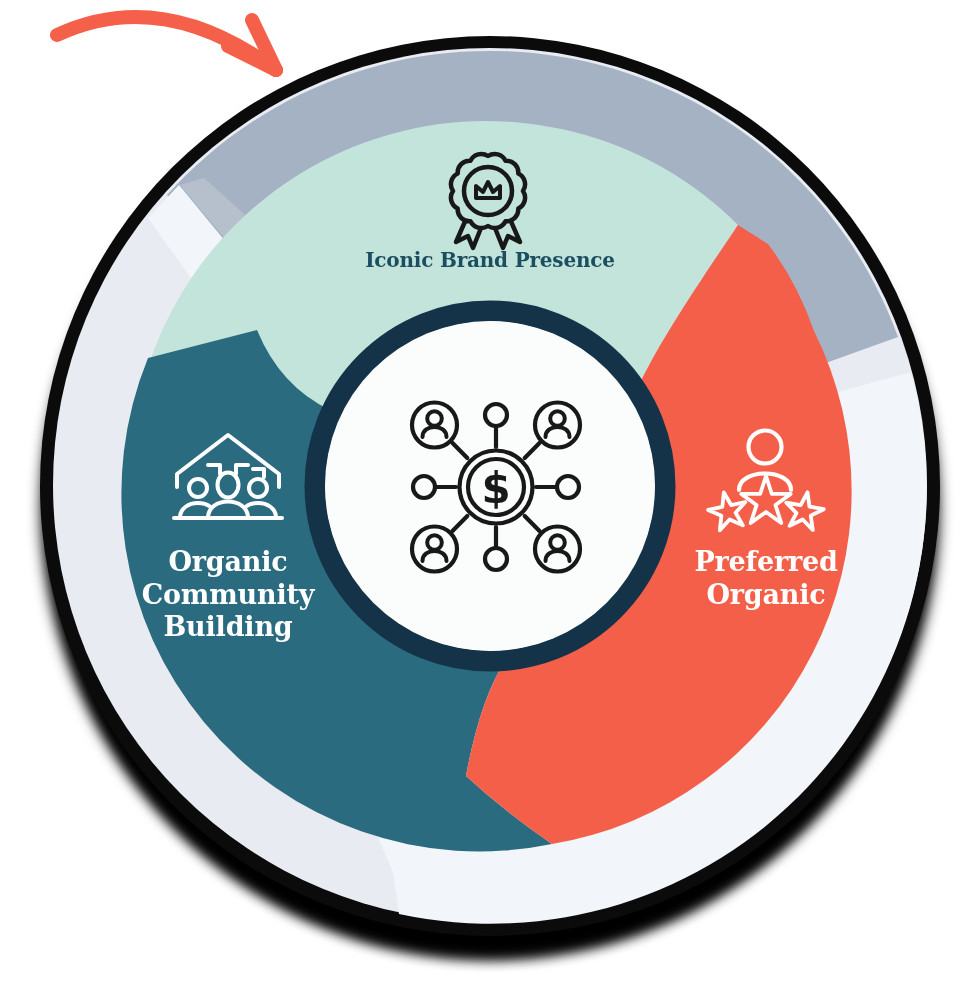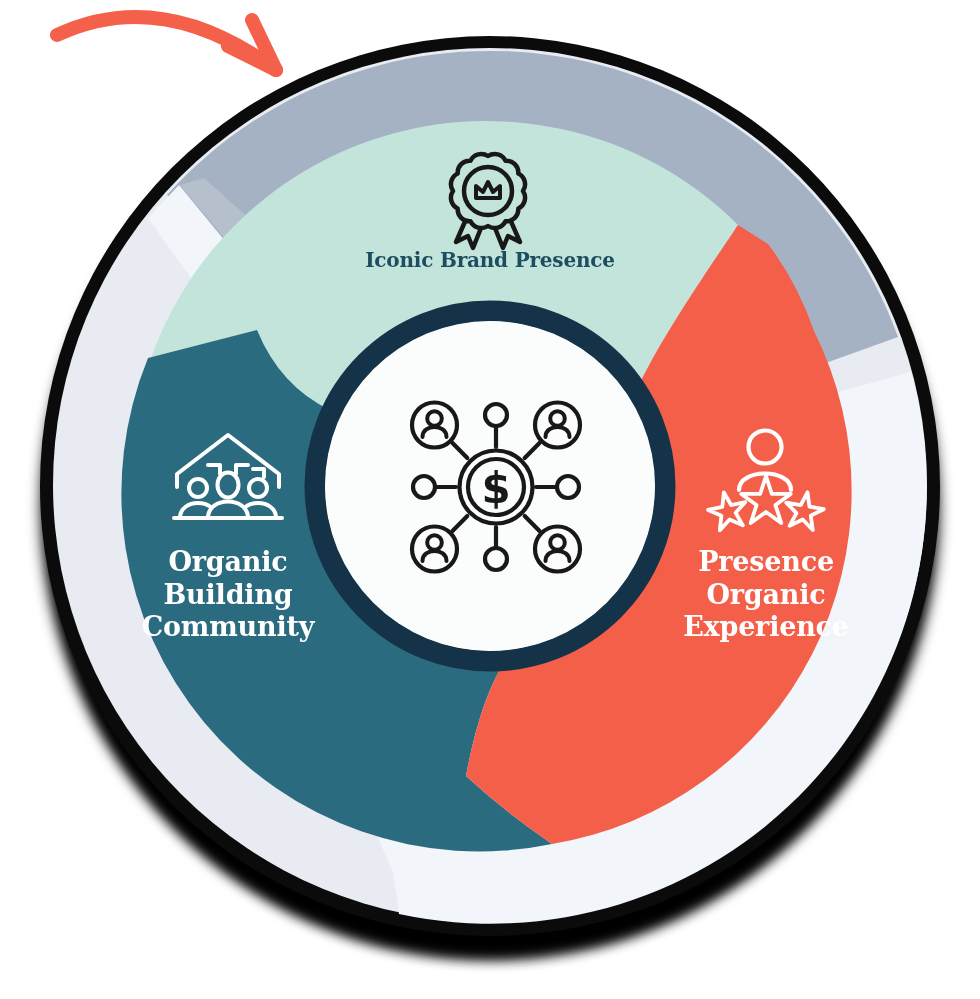--- a/index.html
+++ b/index.html
@@ -153,23 +153,22 @@
         <path d="M -12,12 C -12,-1.5 12,-1.5 12,12" stroke-width="4"></path>
       </g>
       <text x="0" y="15.5" text-anchor="middle" font-family="DejaVu Sans, sans-serif" font-weight="bold" font-size="42" fill="#181818" stroke="none">$</text>
     </g>
   </svg>
 
   <div class="label" id="label-top">Iconic Brand Presence</div>
 
   <div class="label label-light" id="label-left">
     <span>Organic</span>
+    <span>Community</span>
     <span>Building</span>
-    <span>Community</span>
   </div>
 
   <div class="label label-light" id="label-right">
-    <span>Presence</span>
+    <span>Preferred</span>
     <span>Organic</span>
-    <span>Experience</span>
   </div>
 
 </div>
 
 </body></html>

